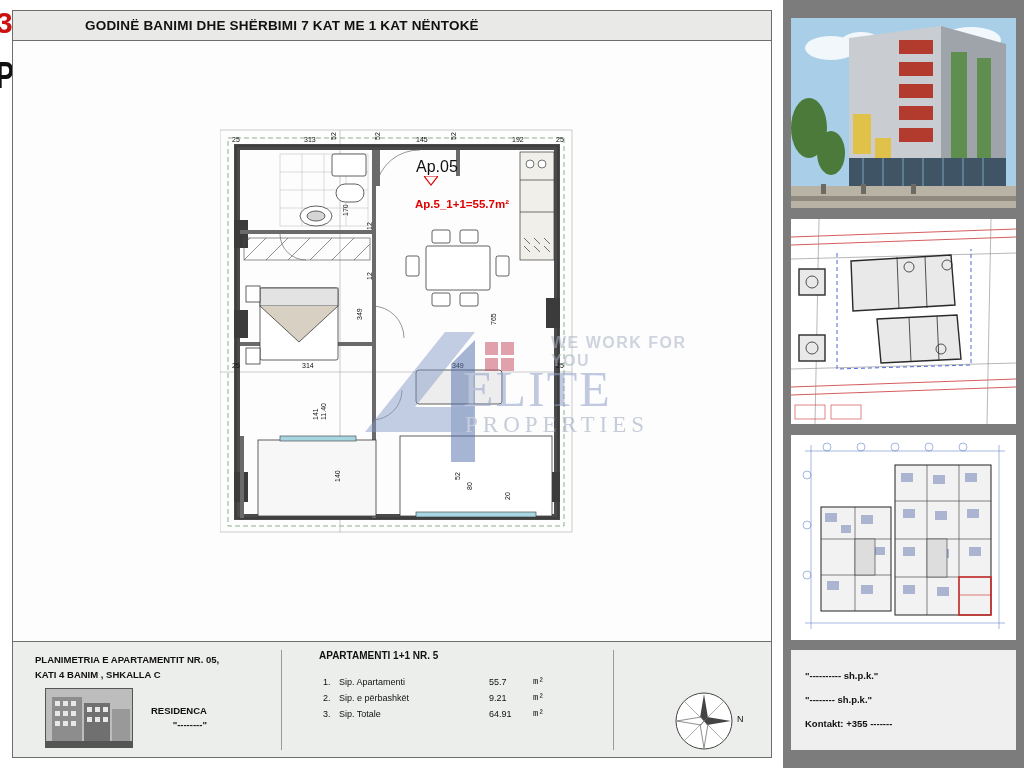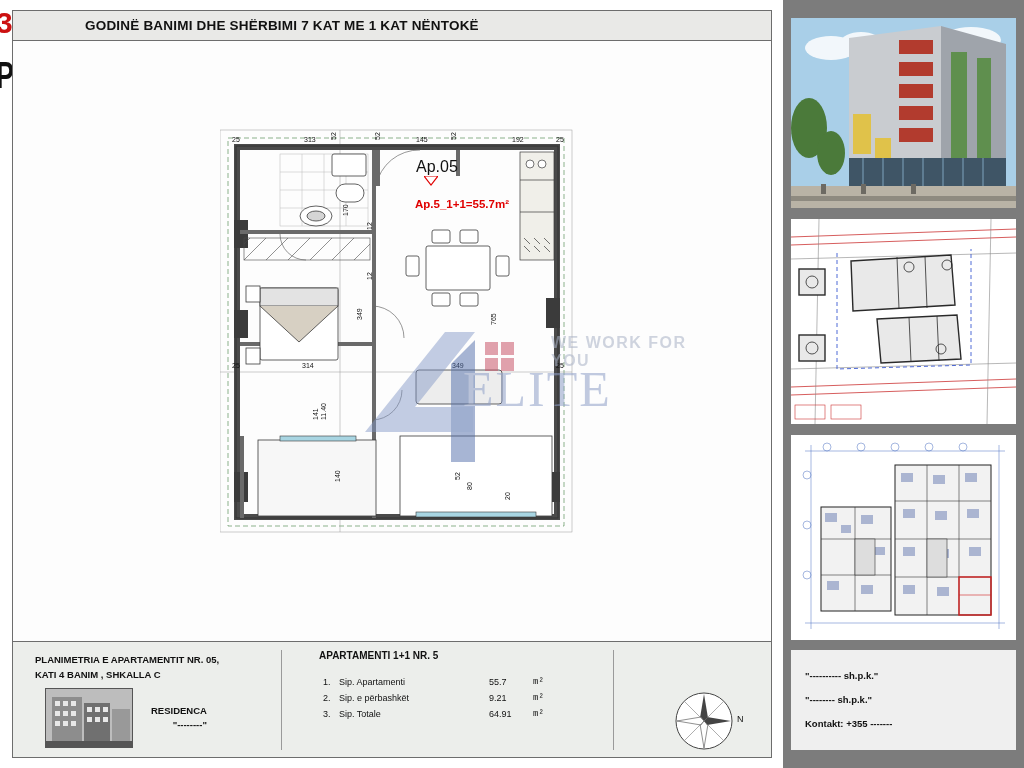--- a/index.html
+++ b/index.html
@@ -338,20 +338,21 @@
         <path d="M96,52 L120,28 L120,150 L96,150 Z" fill="#4e6aa8" opacity="0.9"></path>
         <g fill="#c9566a">
           <rect x="130" y="30" width="13" height="13"></rect>
           <rect x="146" y="30" width="13" height="13"></rect>
           <rect x="130" y="46" width="13" height="13"></rect>
           <rect x="146" y="46" width="13" height="13"></rect>
         </g>
       </svg>
       <div class="wm-slogan">WE WORK FOR YOU</div>
       <div class="wm-text">ELITE</div>
+      <div class="wm-sub">PROPERTIES</div>
     </div>
 
     <div class="band">
       <div class="vline" style="left:268px"></div>
       <div class="vline" style="left:600px"></div>
 
       <div class="band-title">
         <div>PLANIMETRIA E APARTAMENTIT NR. 05,</div>
         <div>KATI 4 BANIM , SHKALLA C</div>
       </div>

